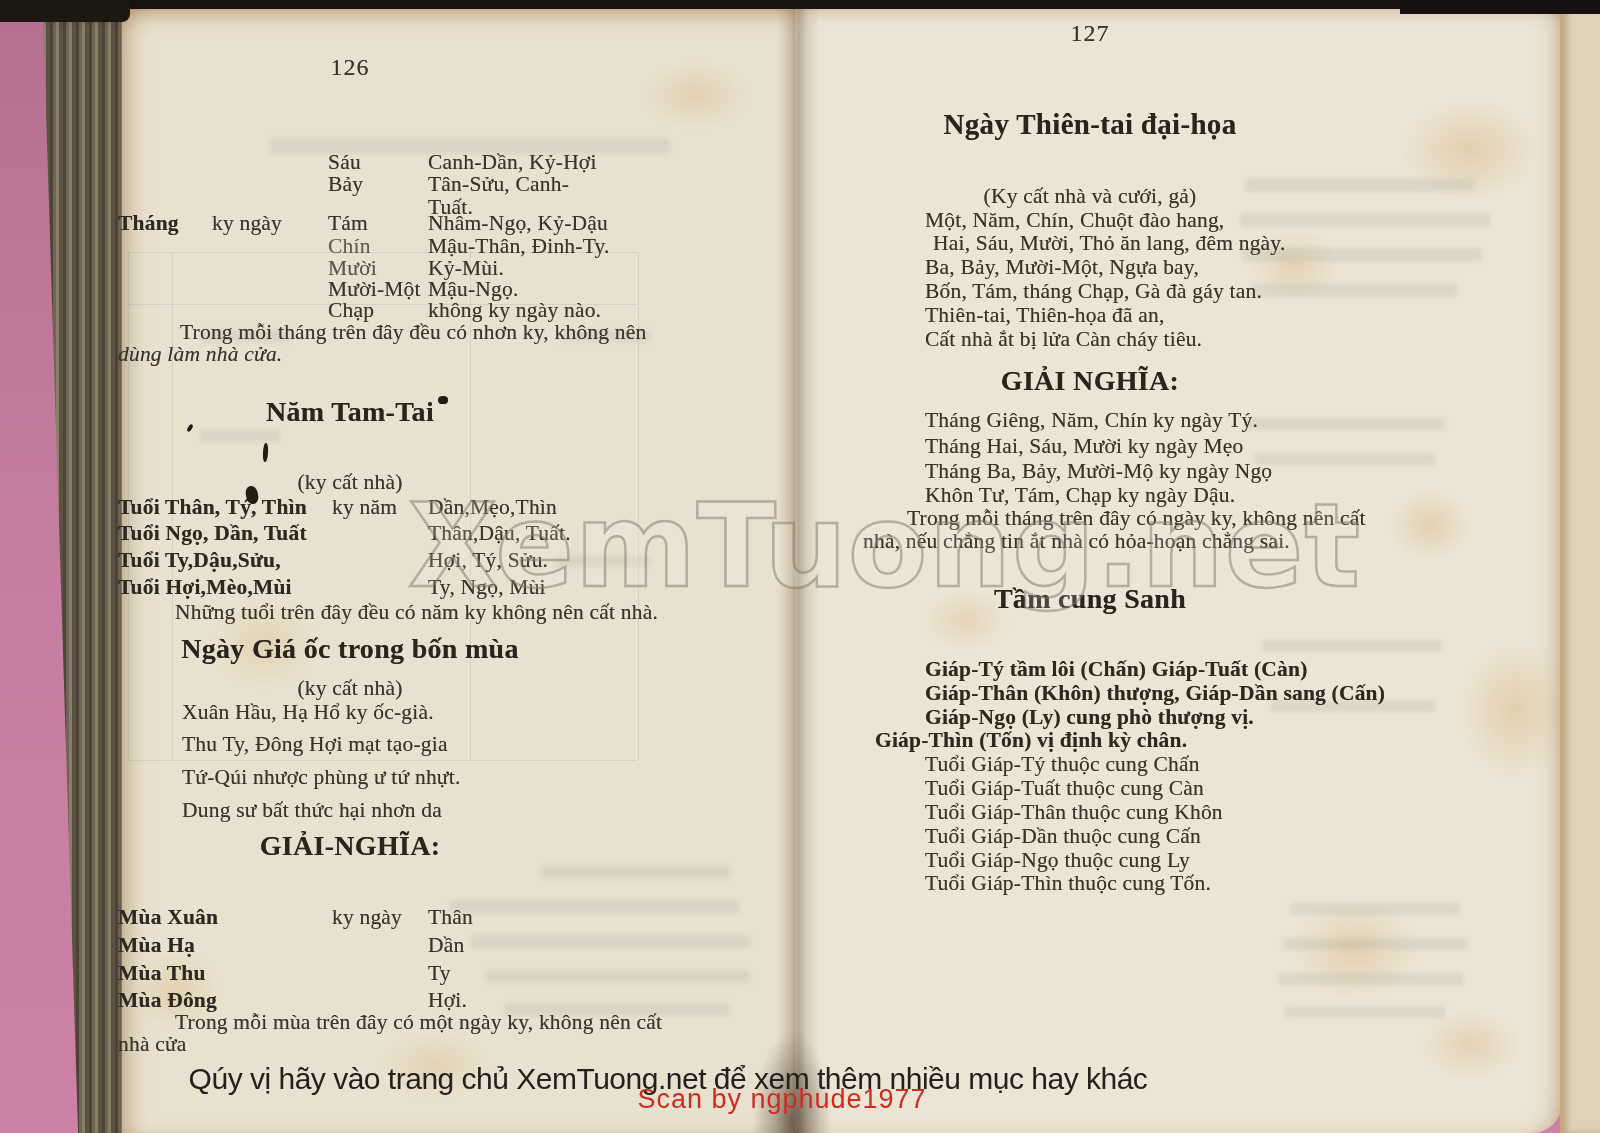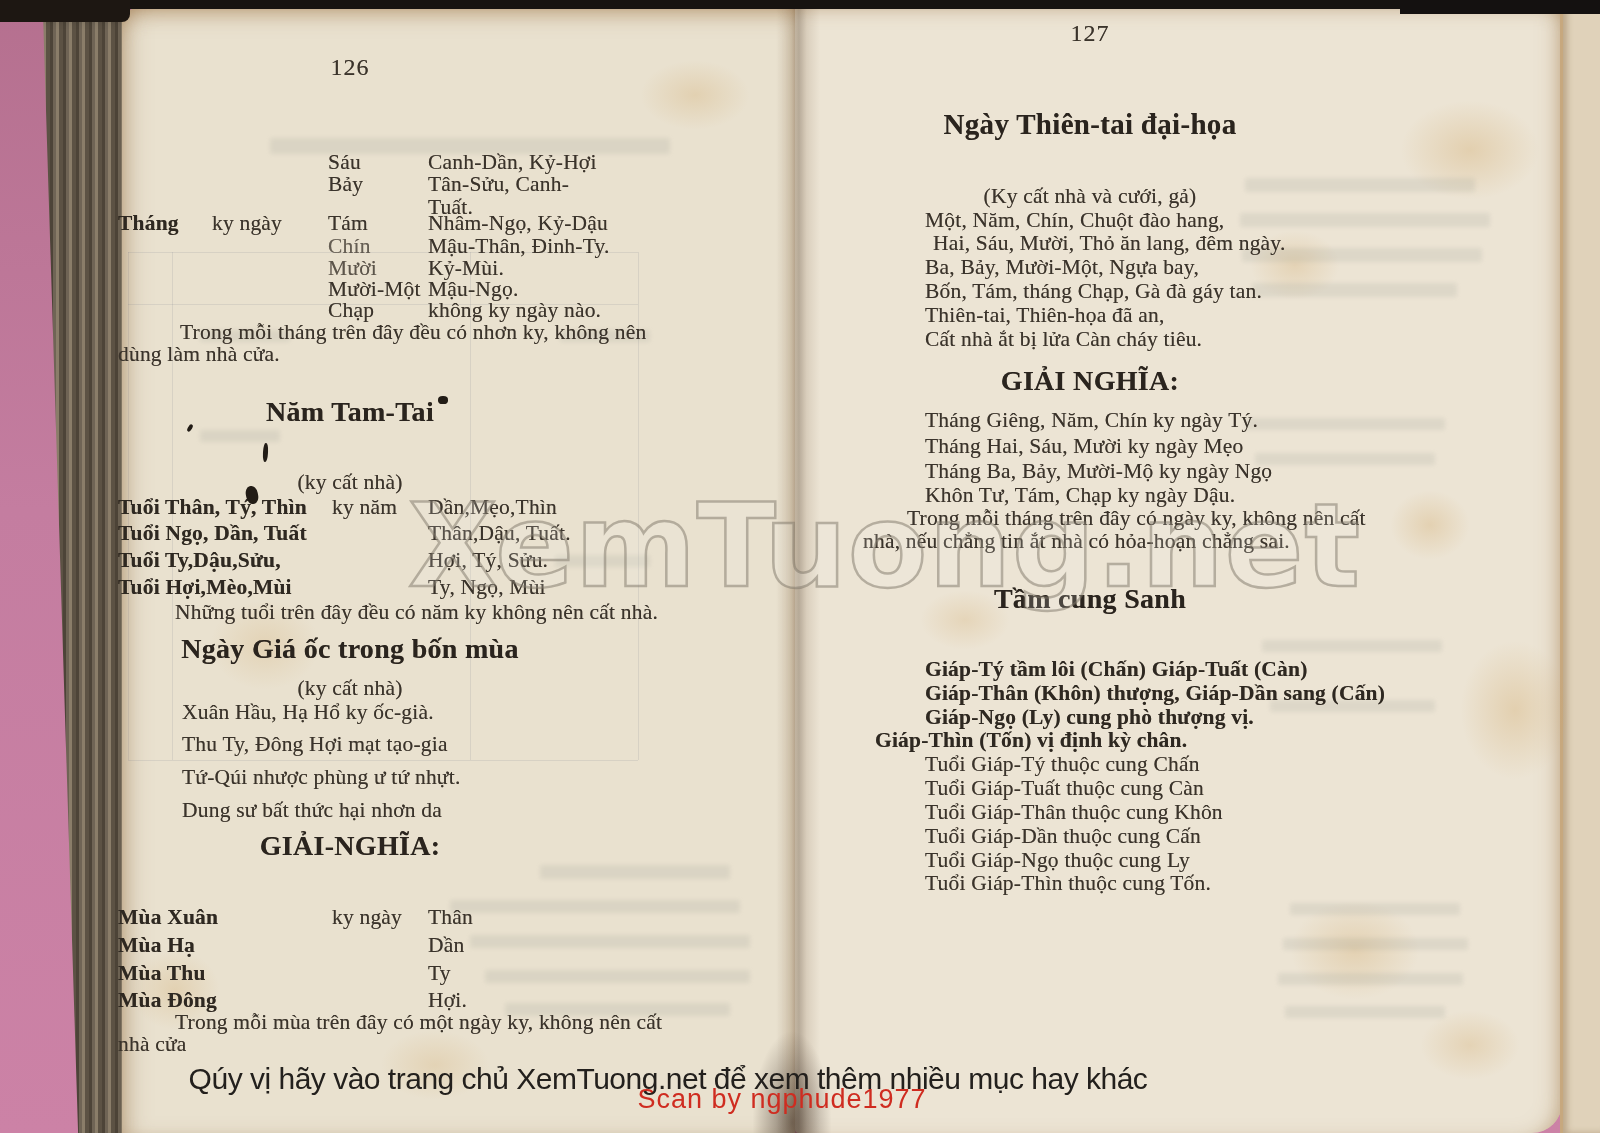--- a/index.html
+++ b/index.html
@@ -125,21 +125,21 @@
   <div class="t" style="left:328px;top:234px;opacity:.75;">Chín</div>
   <div class="t" style="left:428px;top:234px;">Mậu-Thân, Đinh-Ty.</div>
   <div class="t" style="left:328px;top:256px;opacity:.8;">Mười</div>
   <div class="t" style="left:428px;top:256px;">Kỷ-Mùi.</div>
   <div class="t" style="left:328px;top:277px;">Mười-Một</div>
   <div class="t" style="left:428px;top:277px;">Mậu-Ngọ.</div>
   <div class="t" style="left:328px;top:298px;">Chạp</div>
   <div class="t" style="left:428px;top:298px;">không ky ngày nào.</div>
 
   <div class="t" style="left:180px;top:320px;">Trong mỗi tháng trên đây đều có nhơn ky, không nên</div>
-  <div class="t" style="left:118px;top:342px;">dùng làm nhà cửa.</div>
+  <div class="t" style="left:118px;top:342px;font-style:italic;">dùng làm nhà cửa.</div>
 
   <div class="t h1 ctr" style="left:100px;top:396px;width:500px;">Năm Tam-Tai</div>
   <div class="t ctr" style="left:100px;top:470px;width:500px;">(ky cất nhà)</div>
 
   <div class="t b" style="left:118px;top:495px;">Tuổi Thân, Tý, Thìn</div>
   <div class="t" style="left:332px;top:495px;">ky năm</div>
   <div class="t" style="left:428px;top:495px;">Dần,Mẹo,Thìn</div>
   <div class="t b" style="left:118px;top:521px;text-align:right;">Tuổi Ngọ, Dần, Tuất</div>
   <div class="t" style="left:428px;top:521px;">Thân,Dậu, Tuất.</div>
   <div class="t b" style="left:118px;top:548px;">Tuổi Ty,Dậu,Sửu,</div>

